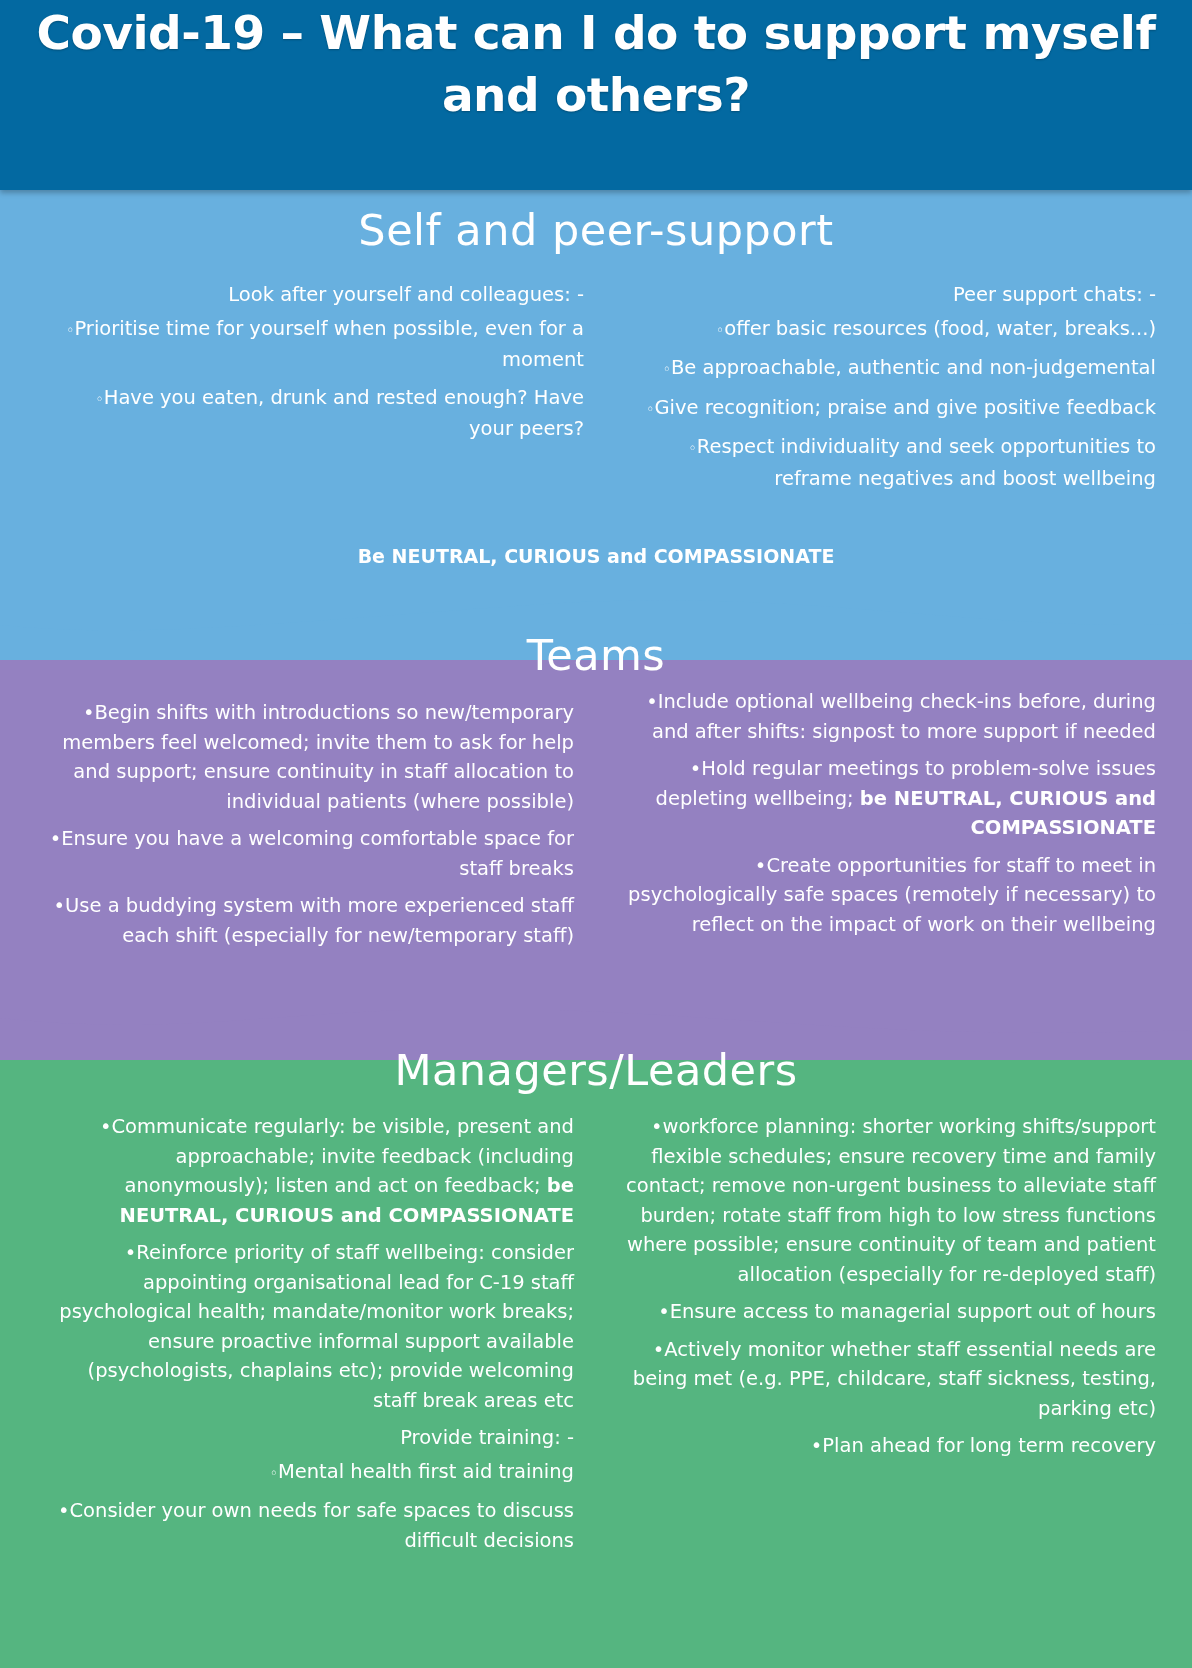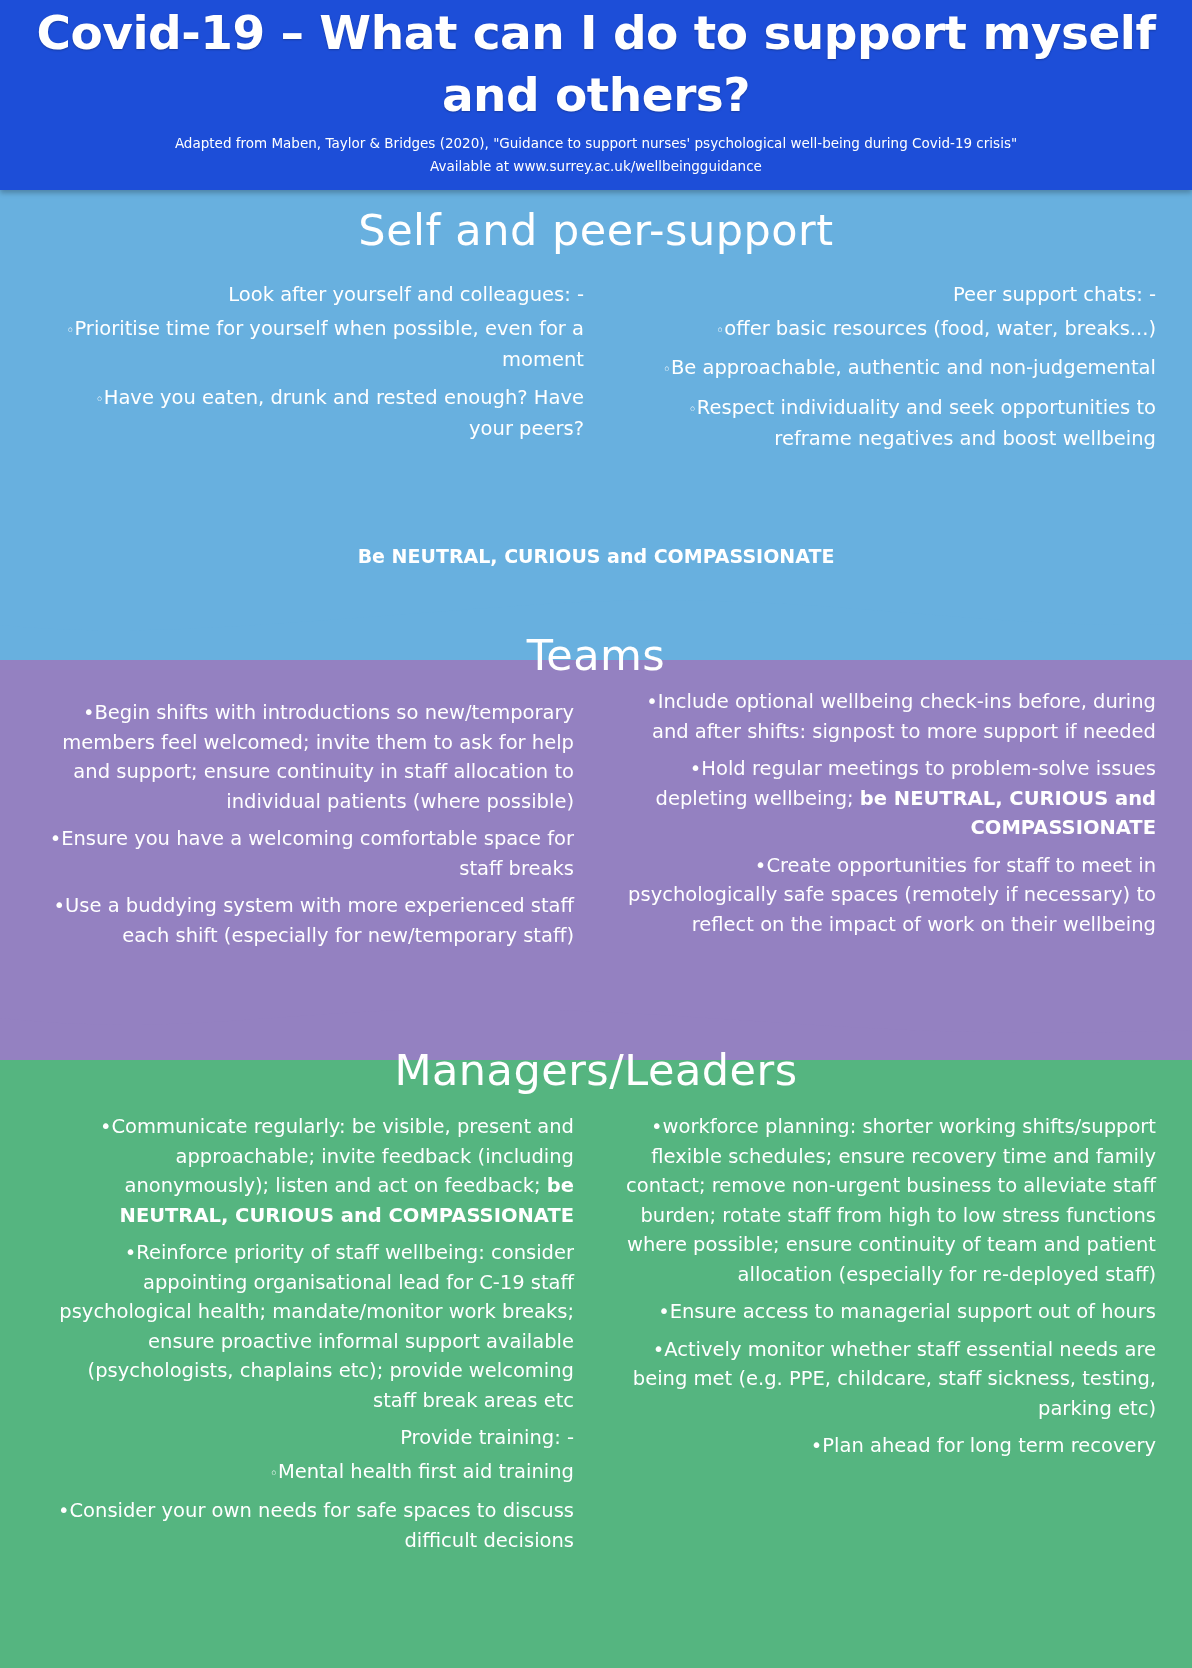--- a/index.html
+++ b/index.html
@@ -1,17 +1,17 @@
 <!DOCTYPE html>
 <html><head>
 <meta charset="utf-8">
 <style>
   html, body { margin: 0; padding: 0; }
   body { width: 1192px; height: 1668px; overflow: hidden; background: #55B580; position: relative; font-family: "DejaVu Sans", sans-serif; color: #fff; }
-  .header { position: absolute; left: 0; top: 0; width: 1192px; height: 190px; background: #1d4ed8; text-align: center; box-shadow: 0 3px 5px rgba(0,0,0,0.25); z-index: 5; }
+  .header { position: absolute; left: 0; top: 0; width: 1192px; height: 190px; background: #0369a1; text-align: center; box-shadow: 0 3px 5px rgba(0,0,0,0.25); z-index: 5; }
   .header h1 { margin: 0; padding-top: 2px; font-size: 47px; line-height: 62px; font-weight: bold; letter-spacing: -0.5px; text-shadow: 0 1px 2px rgba(0,0,0,0.25); }
   .header .cite { font-size: 13.5px; line-height: 23px; margin-top: 6px; font-weight: normal; }
   .band { position: absolute; left: 0; width: 1192px; }
   .blue { top: 0; height: 660px; background: #68B0DF; z-index: 1; }
   .purple { top: 0; height: 1060px; background: #9481C1; z-index: 0; }
   .wave { position: absolute; left: 0; width: 1192px; }
   .section-title { position: absolute; left: 0; width: 1192px; text-align: center; font-size: 43px; font-weight: normal; z-index: 4; letter-spacing: 0.5px; }
   .col { position: absolute; z-index: 4; font-size: 19.5px; line-height: 29.5px; text-align: right; }
   .col p { margin: 0 0 8px 0; }
   .lead { margin-bottom: 4px !important; }
@@ -31,36 +31,33 @@
 <div class="band blue"></div>
 <svg class="wave" style="top:595px;height:60px;z-index:2" viewBox="0 0 1192 60" preserveAspectRatio="none">
   <path d="M0,0 L0,30 C150,45 300,25 560,8 C820,-6 1000,40 1192,28 L1192,0 Z" fill="#68B0DF"></path>
 </svg>
 
 <div class="header">
   <h1>
     <span>Covid-19 – What can I do to support myself</span><br>
     <span>and others?</span>
   </h1>
-  <div class="cite">
-    <div>Adapted from Maben, Taylor &amp; Bridges (2020), "Guidance to support nurses' psychological well-being during Covid-19 crisis"</div>
-    <div>Available at www.surrey.ac.uk/wellbeingguidance</div>
-  </div>
 </div>
 
 <div class="section-title" style="top:205px">Self and peer-support</div>
 <div class="col" style="left:44px;top:280px;width:540px">
   <p class="lead">Look after yourself and colleagues: -</p>
   <p class="sub">Prioritise time for yourself when possible, even for a moment</p>
   <p class="sub">Have you eaten, drunk and rested enough? Have your peers?</p>
 </div>
 <div class="col" style="left:616px;top:280px;width:540px">
   <p class="lead" style="margin-bottom:0">Peer support chats: -</p>
   <p class="sub">offer basic resources (food, water, breaks...)</p>
   <p class="sub">Be approachable, authentic and non-judgemental</p>
+  <p class="sub">Give recognition; praise and give positive feedback</p>
   <p class="sub">Respect individuality and seek opportunities to reframe negatives and boost wellbeing</p>
 </div>
 <div class="motto">Be NEUTRAL, CURIOUS and COMPASSIONATE</div>
 
 <div class="section-title" style="top:630px">Teams</div>
 <div class="col" style="left:44px;top:698px;width:530px">
   <p class="dot">Begin shifts with introductions so new/temporary members feel welcomed; invite them to ask for help and support; ensure continuity in staff allocation to individual patients (where possible)</p>
   <p class="dot">Ensure you have a welcoming comfortable space for staff breaks</p>
   <p class="dot">Use a buddying system with more experienced staff each shift (especially for new/temporary staff)</p>
 </div>

